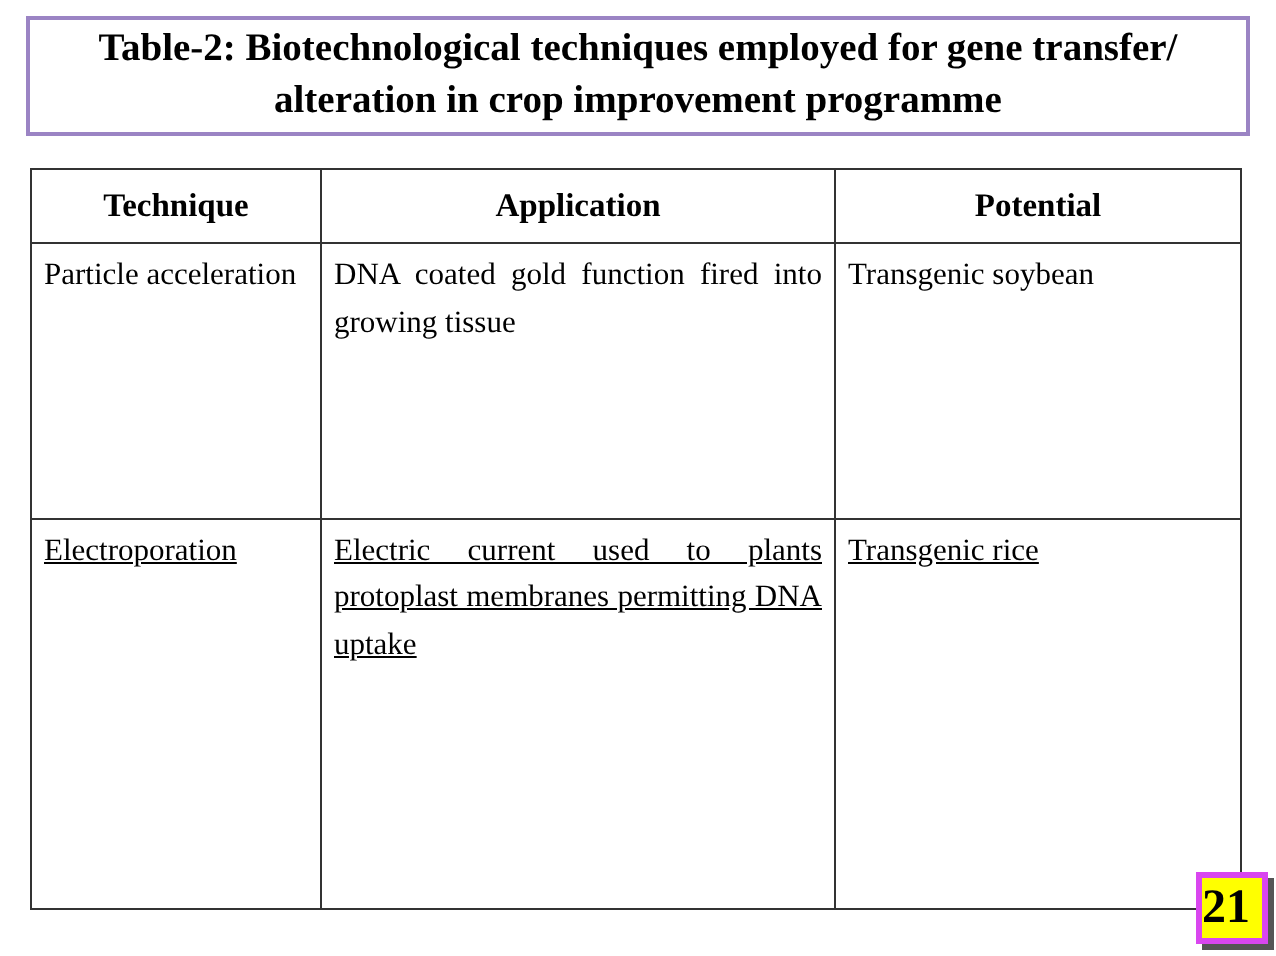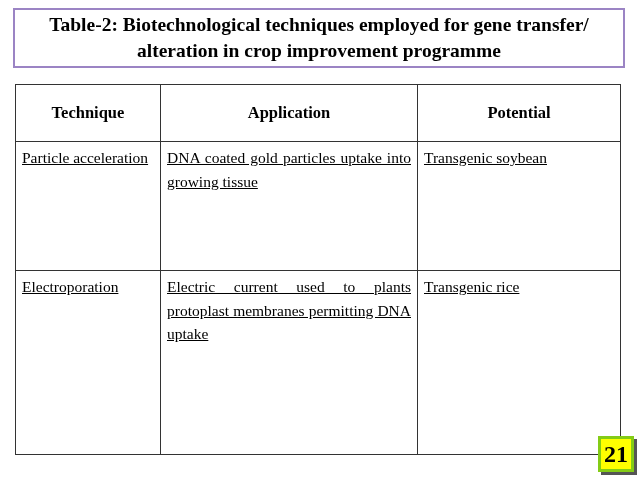--- a/index.html
+++ b/index.html
@@ -66,53 +66,53 @@
     word-spacing: 0px;
   }
   #data-table thead th {
     text-align: center;
     text-align-last: center;
     -moz-text-align-last: center;
     font-weight: bold;
     font-size: 16.5px;
     height: 32px;
     vertical-align: middle;
-    padding: 12px 4px;
+    padding: 2px 4px;
   }
   .col-technique { width: 145px; }
   .col-application { width: 257px; }
   .col-examples   { width: 203px; }
 
   .r1 { height: 83px; }
-  .r2 { height: 52px; text-decoration: underline; }
+  .r2 { height: 52px; }
   .r3 { height: 75px; text-decoration: underline; }
   .r4 { height: 48px; }
   .r5 { height: 80px; }
 
   .cell-justify {
     text-align: justify;
     text-align-last: left;
     -moz-text-align-last: left;
   }
   .italic-lead { font-style: italic; }
 
   
   #page-badge {
     position: absolute;
     left: 598px;
     top: 436px;
     width: 36px;
     height: 36px;
     box-sizing: border-box;
     background: #ffff00;
-    border: 3px solid #84cc16;
+    border: 3px solid #d946ef;
     box-shadow: 3px 3px 0 0 #555555;
     display: flex;
     align-items: center;
-    justify-content: center;
+    justify-content: flex-start;
   }
   #page-badge-text {
     font-family: "Liberation Serif", "DejaVu Serif", serif;
     font-weight: bold;
     font-size: 24px;
     line-height: 24px;
     color: #000000;
   }
 </style>
 </head>
@@ -131,21 +131,21 @@
   <thead>
     <tr>
       <th>Technique</th>
       <th>Application</th>
       <th>Potential</th>
     </tr>
   </thead>
   <tbody>
     <tr class="r2">
       <td class="cell-justify">Particle acceleration</td>
-      <td class="cell-justify">DNA coated gold particles uptake into growing tissue</td>
+      <td class="cell-justify">DNA coated gold function fired into growing tissue</td>
       <td class="cell-justify">Transgenic soybean</td>
     </tr>
     <tr class="r3">
       <td class="cell-justify">Electroporation</td>
       <td class="cell-justify">Electric current used to plants protoplast membranes permitting DNA uptake</td>
       <td class="cell-justify">Transgenic rice</td>
     </tr>
   </tbody>
 </table>
 

